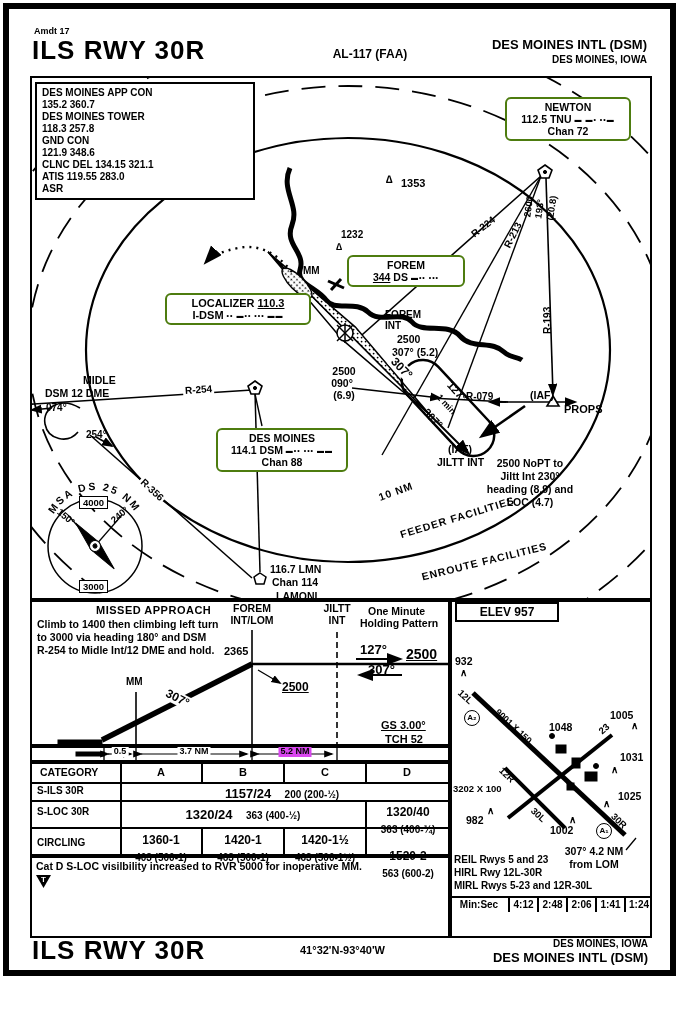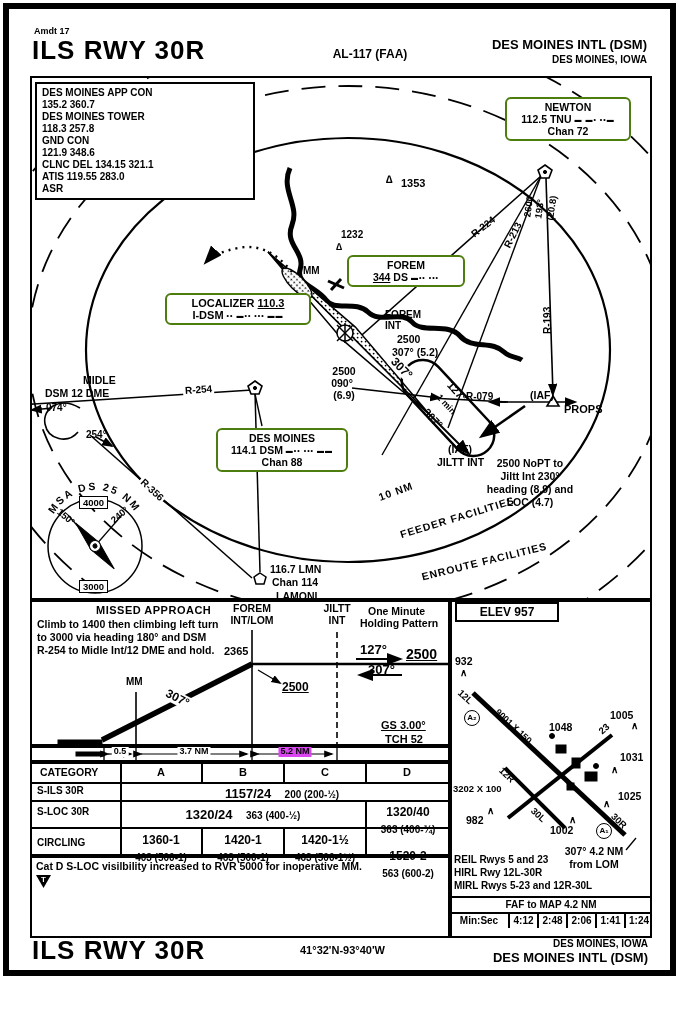--- a/index.html
+++ b/index.html
@@ -397,23 +397,20 @@
 
   <div class="l f105 ctr" style="left:594px;top:846px;">307° 4.2 NM</div>
   <div class="l f105 ctr" style="left:594px;top:859px;">from LOM</div>
 
   <div class="l f10" style="left:454px;top:855px;">REIL Rwys 5 and 23</div>
   <div class="l f10" style="left:454px;top:868px;">HIRL Rwy 12L-30R</div>
   <div class="l f10" style="left:454px;top:881px;">MIRL Rwys 5-23 and 12R-30L</div>
 
   <div class="faf">
     <div class="row">
-        <div class="c" style="width:202px;">FAF to MAP 4.2 NM</div>
-      </div>
-    <div class="row">
       <div class="c" style="width:58px;">Min:Sec</div>
       <div class="c" style="width:29px;">4:12</div>
       <div class="c" style="width:29px;">2:48</div>
       <div class="c" style="width:29px;">2:06</div>
       <div class="c" style="width:29px;">1:41</div>
       <div class="c" style="width:28px;">1:24</div>
     </div>
   </div>
 
   <div class="l f26" style="left:32px;top:936px;">ILS RWY 30R</div>

